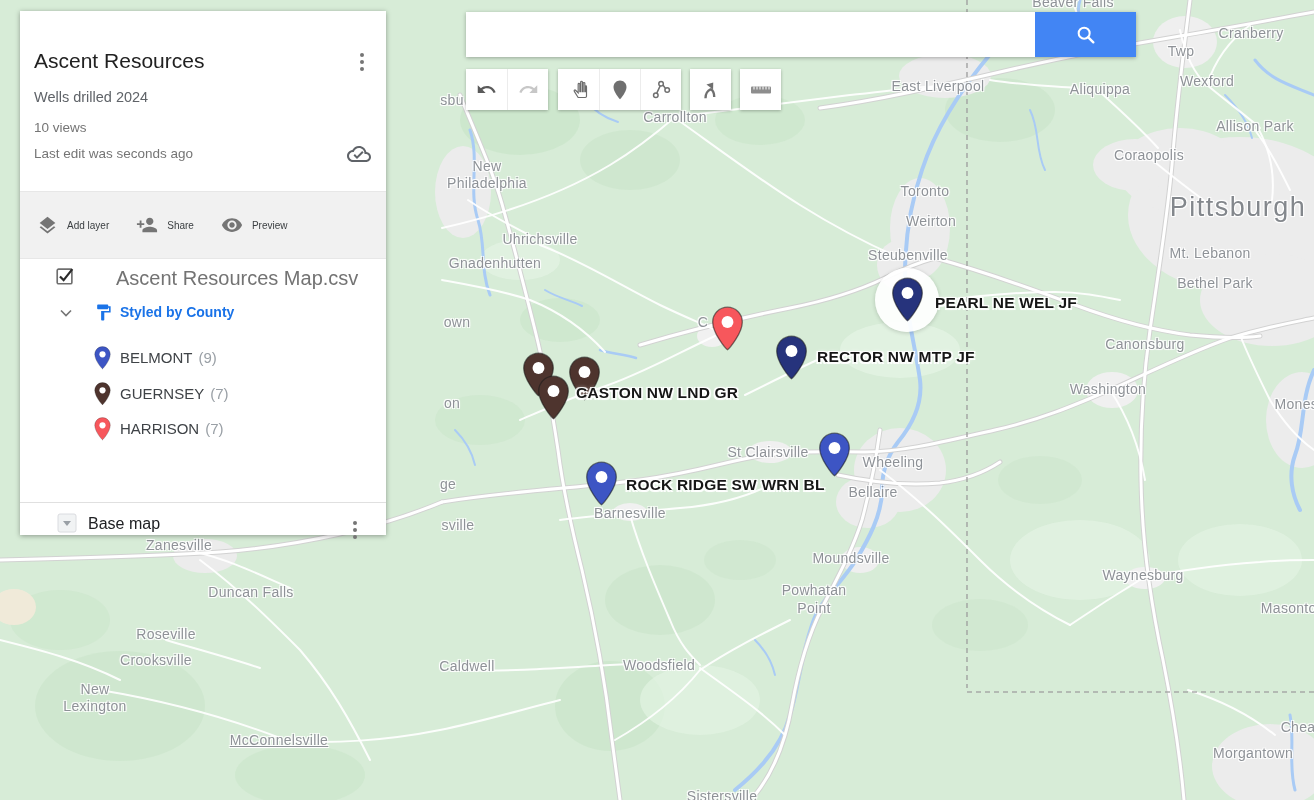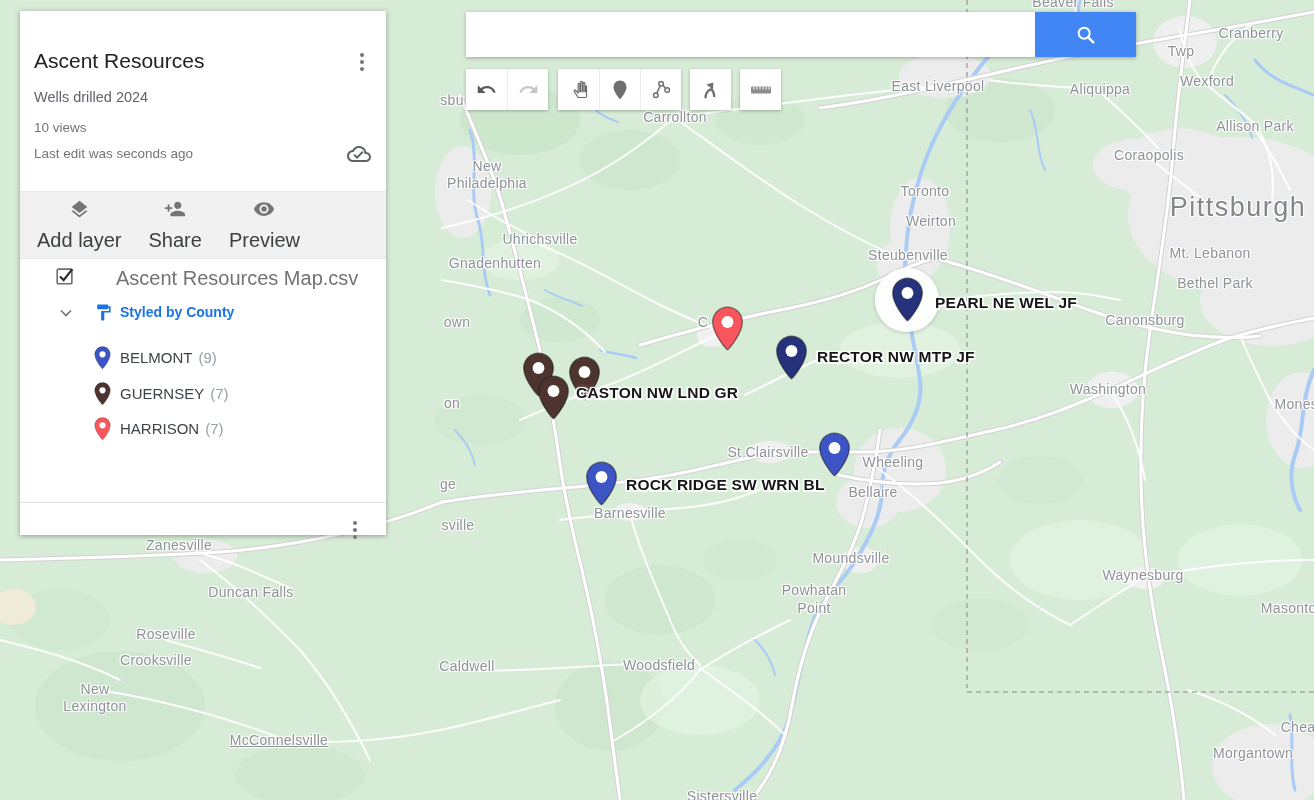--- a/index.html
+++ b/index.html
@@ -36,21 +36,21 @@
   .kebab.main{right:18px;top:38px;}
   .kebab.layer{right:25px;top:255px;}
   .panel-sub{position:absolute;left:14px;top:78px;font-size:14.5px;color:#5f6368;}
   .panel-views{position:absolute;left:14px;top:109px;font-size:13.5px;color:#757575;}
   .panel-edit{position:absolute;left:14px;top:135px;font-size:13.5px;color:#757575;}
   .cloud{position:absolute;right:15px;top:131px;}
   .action-band{position:absolute;left:0;top:180px;width:100%;height:68px;background:#f1f1f1;
     border-top:1px solid #e7e7e7;border-bottom:1px solid #e7e7e7;box-sizing:border-box;
     display:flex;align-items:center;padding-left:17px;gap:27px;}
   .action-btn{display:flex;align-items:center;gap:9px;background:none;border:none;cursor:pointer;
-    font-family:inherit;font-size:20px;color:#3c4043;padding:0;flex-direction:column;}
+    font-family:inherit;font-size:10px;color:#3c4043;padding:0;}
   .layer-row{position:absolute;left:0;top:251px;width:100%;height:34px;}
   .checkbox{position:absolute;left:34px;top:3px;cursor:pointer;}
   .layer-name{position:absolute;left:66px;top:5px;font-size:20px;color:#737373;margin-left:30px;}
   .style-row{position:absolute;left:0;top:290px;width:100%;height:26px;cursor:pointer;}
   .style-chevron{position:absolute;left:36px;top:2px;}
   .style-roller{position:absolute;left:74px;top:2px;}
   .style-label{position:absolute;left:100px;top:3px;font-size:14px;font-weight:700;color:#1a73e8;}
   .legend{position:absolute;left:0;top:329px;width:100%;}
   .legend-row{height:35.5px;display:flex;align-items:center;padding-left:74px;cursor:pointer;}
   .legend-name{font-size:15px;color:#3f4347;margin-left:9px;}
@@ -206,21 +206,21 @@
       <div class="city-label" style="left: 938px; top: 86px;">East Liverpool</div>
       <div class="city-label" style="left: 1100px; top: 89px;">Aliquippa</div>
       <div class="city-label" style="left: 1255px; top: 126px;">Allison Park</div>
       <div class="city-label" style="left: 1149px; top: 155px;">Coraopolis</div>
       <div class="city-label big" style="left: 1238px; top: 207px;">Pittsburgh</div>
       <div class="city-label" style="left: 925px; top: 191px;">Toronto</div>
       <div class="city-label" style="left: 931px; top: 221px;">Weirton</div>
       <div class="city-label" style="left: 908px; top: 255px;">Steubenville</div>
       <div class="city-label" style="left: 1210px; top: 253px;">Mt. Lebanon</div>
       <div class="city-label" style="left: 1215px; top: 283px;">Bethel Park</div>
-      <div class="city-label" style="left: 1145px; top: 320px;">Canonsburg</div>
+      <div class="city-label" style="left: 1145px; top: 344px;">Canonsburg</div>
       <div class="city-label" style="left: 1108px; top: 389px;">Washington</div>
       <div class="city-label" style="left: 1308px; top: 404px;">Monessen</div>
       <div class="city-label" style="left: 487px; top: 166px;">New</div>
       <div class="city-label" style="left: 487px; top: 183px;">Philadelphia</div>
       <div class="city-label" style="left: 540px; top: 239px;">Uhrichsville</div>
       <div class="city-label" style="left: 495px; top: 263px;">Gnadenhutten</div>
       <div class="city-label" style="left: 675px; top: 117px;">Carrollton</div>
       <div class="city-label" style="left: 452px; top: 100px;">sbu</div>
       <div class="city-label" style="left: 457px; top: 322px;">own</div>
       <div class="city-label" style="left: 703px; top: 322px;">C</div>
@@ -489,15 +489,24 @@
               <path class="lp" d="M13.5 1C6.6 1 1 6.6 1 13.5c0 9.6 11 22.5 12.5 23.5 1.5-1 12.5-13.9 12.5-23.5C26 6.6 20.4 1 13.5 1Z" fill="#f7575c" stroke="rgba(30,30,30,.4)"></path>
               <circle cx="13.5" cy="13.5" r="5" fill="#fff"></circle>
             </svg>
           </span>
         <span class="legend-name">HARRISON</span>
         <span class="legend-count">(7)</span>
       </div>
     </div>
 
     <div class="panel-divider"></div>
+    <div class="basemap-row">
+      <span class="basemap-icon">
+        <svg width="20" height="20" viewBox="0 0 20 20">
+          <rect x="1" y="1" width="18" height="18" rx="2" fill="#f1f3f4" stroke="#dadce0"></rect>
+          <path d="M6 8 h8 l-4 5 z" fill="#9aa0a6"></path>
+        </svg>
+      </span>
+      <span class="basemap-label">Base map</span>
+    </div>
   </div>
 
 </div>
 
 </body></html>

